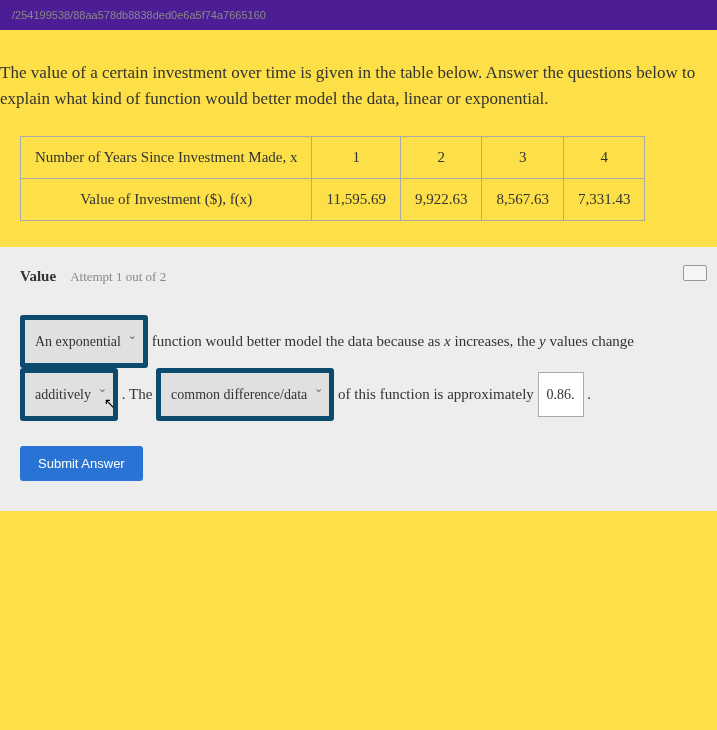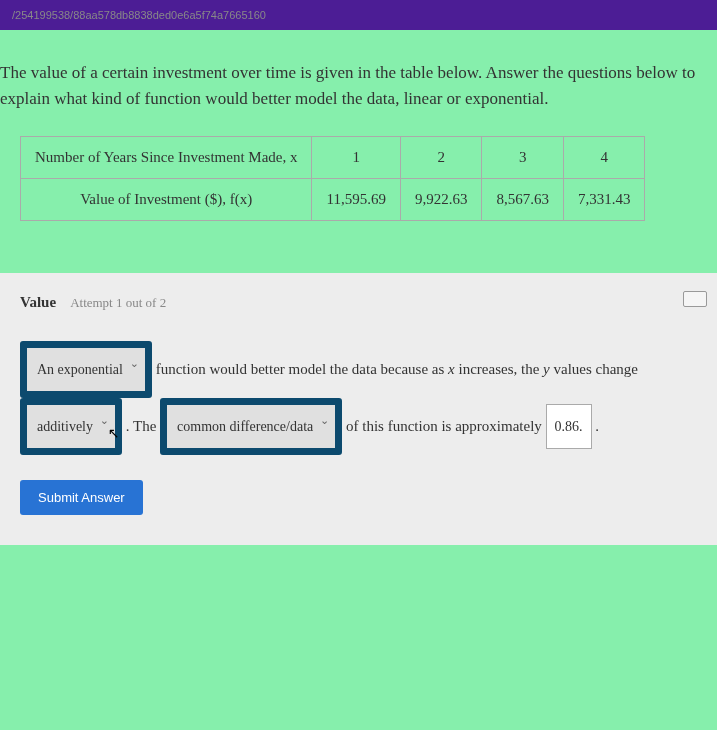--- a/index.html
+++ b/index.html
@@ -19,35 +19,35 @@
       background: #4c1d95;
       height: 30px;
       padding: 6px 12px;
       color: #888;
       font-size: 11px;
       font-family: Arial, sans-serif;
       display: flex;
       align-items: center;
     }
     .content-wrapper {
-      background: #86efac;
+      background: #fde047;
       padding: 30px 0 7px 0;
       height: 700px;
     }
     .question-text {
       color: #333;
       font-size: 17px;
       line-height: 1.5;
       padding: 0 0 0 0;
       margin-bottom: 25px;
     }
     .data-table {
       border-collapse: collapse;
       margin-left: 20px;
-      margin-bottom: 52px;
+      margin-bottom: 26px;
     }
     .data-table td, .data-table th {
       border: 1px solid #aaa;
       padding: 10px 14px;
       text-align: center;
       font-size: 15px;
       color: #333;
     }
     .data-table .row-header {
       font-weight: normal;
@@ -82,21 +82,21 @@
       background: #f5f5f5;
     }
     .answer-body {
       line-height: 2.5;
       font-size: 15px;
       color: #333;
     }
     .dropdown {
       display: inline-block;
       background: #e0e0e0;
-      border: 7px solid #0c4a6e;
+      border: 5px solid #0c4a6e;
       border-radius: 3px;
       padding: 4px 22px 4px 10px;
       font-size: 14px;
       color: #333;
       position: relative;
       cursor: pointer;
       font-family: Georgia, serif;
     }
     .dropdown::after {
       content: "⌄";

